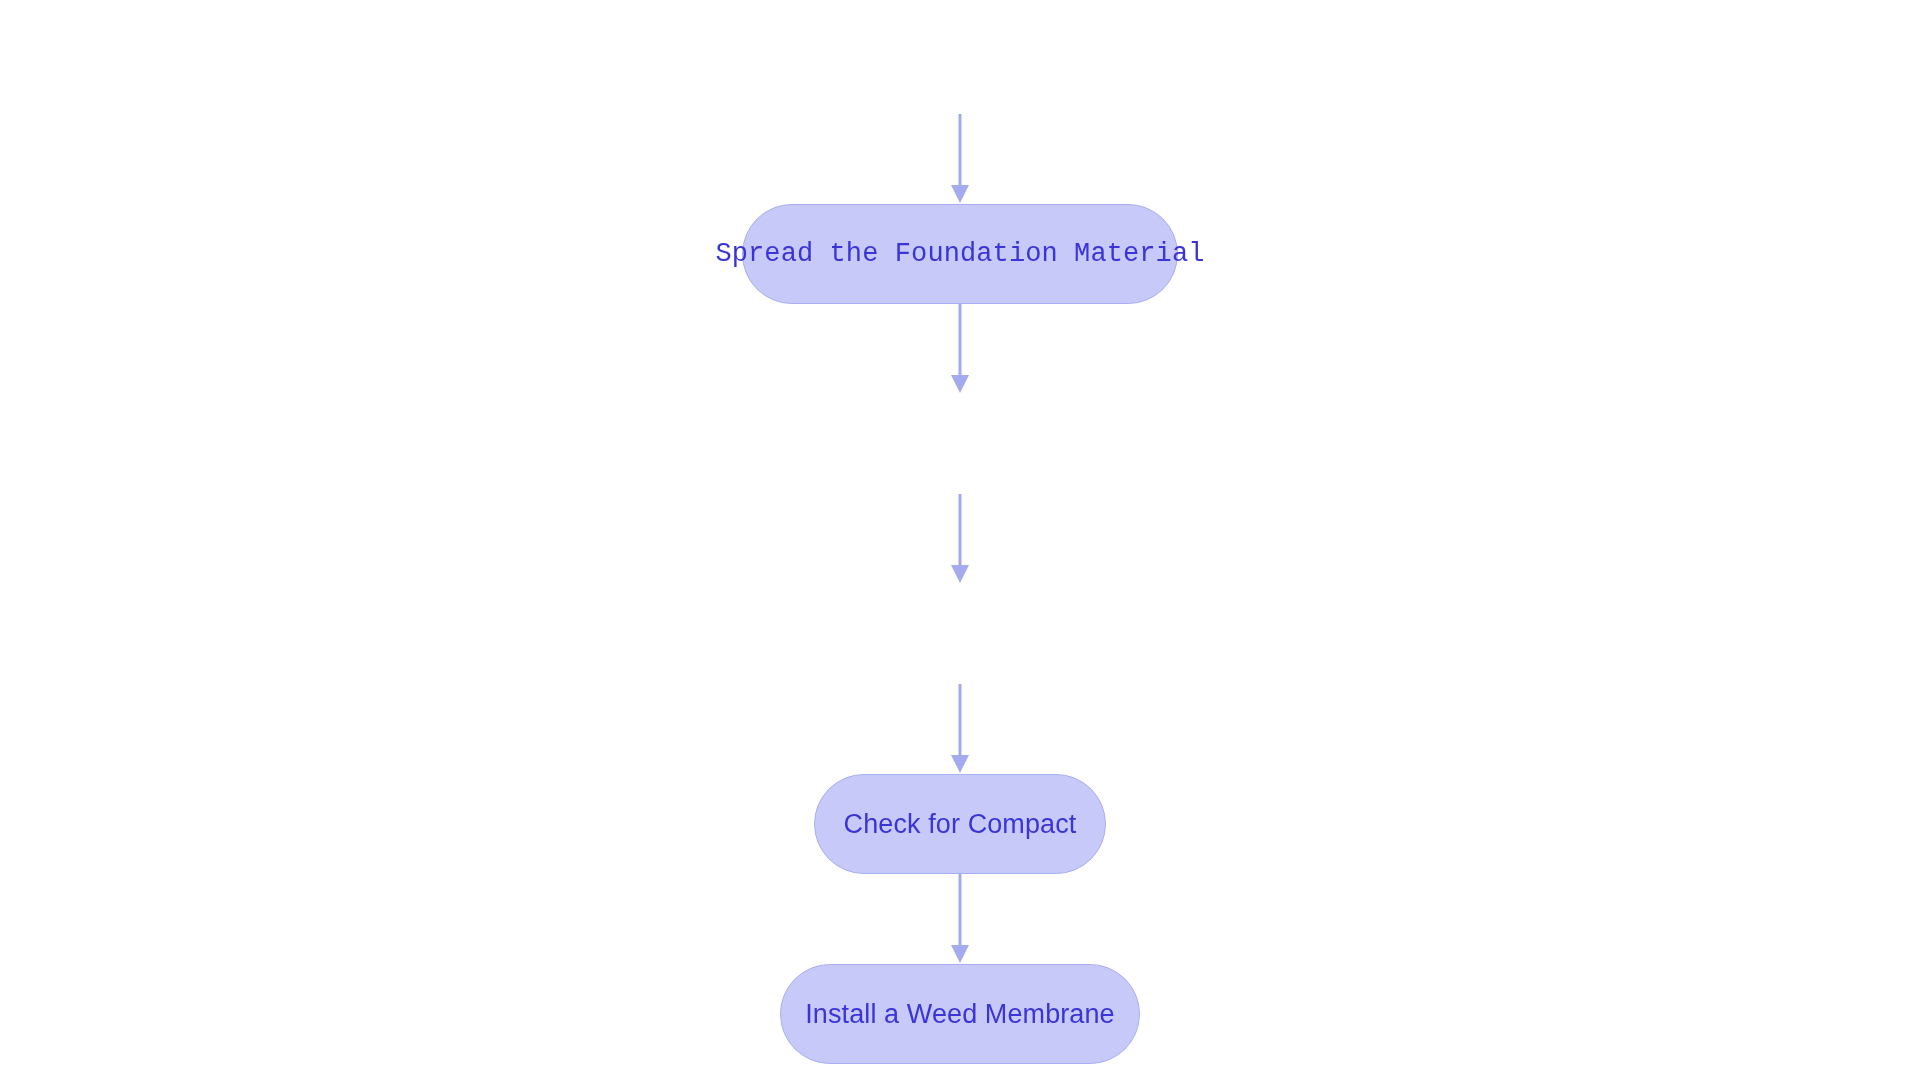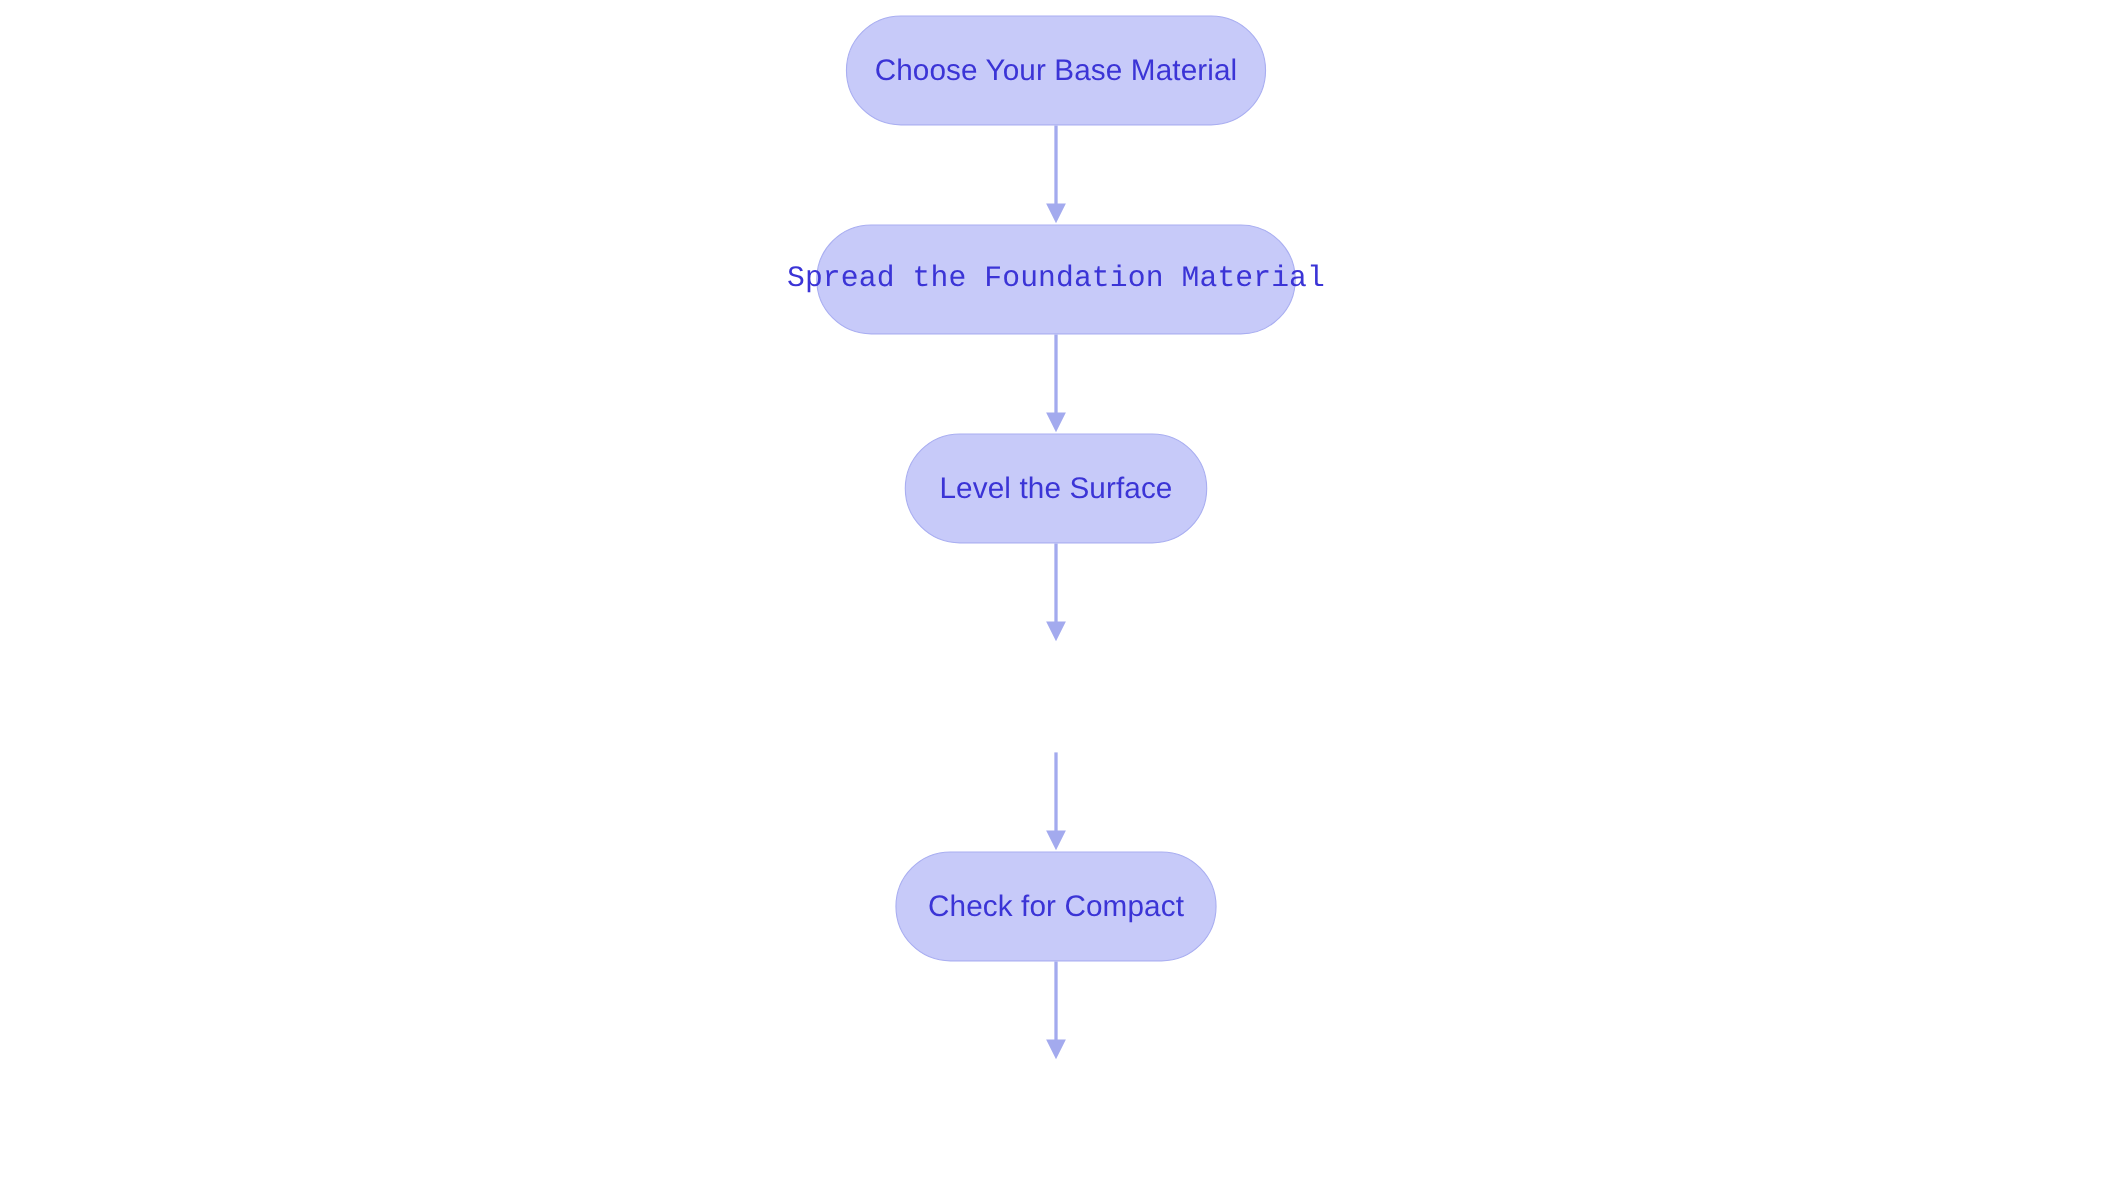--- a/index.html
+++ b/index.html
@@ -92,31 +92,28 @@
     </svg>
   </div>
 
   <div class="connector" style="left: 960px; top: 874px; height: 90px;">
     <svg width="24" height="90" viewBox="0 0 24 90" aria-hidden="true">
       <line x1="12" y1="0" x2="12" y2="75" stroke="#a3aaee" stroke-width="3"></line>
       <polygon points="3,71 21,71 12,89" fill="#a3aaee"></polygon>
     </svg>
   </div>
 
-  <div class="node" style="left: 960px; width: 382px; top: 14px; background: rgb(199, 202, 249); border-color: rgb(169, 174, 241); color: rgb(59, 52, 214);">
-    <span class="node-label">Choose Your Base Material</span>
-  </div>
 
   <div class="node" style="left: 960px; width: 436px; top: 204px; background: rgb(199, 202, 249); border-color: rgb(169, 174, 241); color: rgb(59, 52, 214); font-family: Liberation Mono, monospace;">
     <span class="node-label">Spread the Foundation Material</span>
   </div>
 
-  <div class="node" style="left: 960px; width: 275px; top: 394px; background: rgb(199, 202, 249); border-color: rgb(169, 174, 241); color: rgb(59, 52, 214);">
-    <span class="node-label">Level the Surface</span>
-  </div>
 
 
   <div class="node" style="left: 960px; width: 292px; top: 774px; background: rgb(199, 202, 249); border-color: rgb(169, 174, 241); color: rgb(59, 52, 214);">
     <span class="node-label">Check for Compact</span>
   </div>
 
+  <div class="node" style="left: 960px; width: 360px; top: 964px; background: rgb(199, 202, 249); border-color: rgb(169, 174, 241); color: rgb(59, 52, 214);">
+    <span class="node-label">Install a Weed Membrane</span>
+  </div>
 
 </div>
 
 </body></html>

